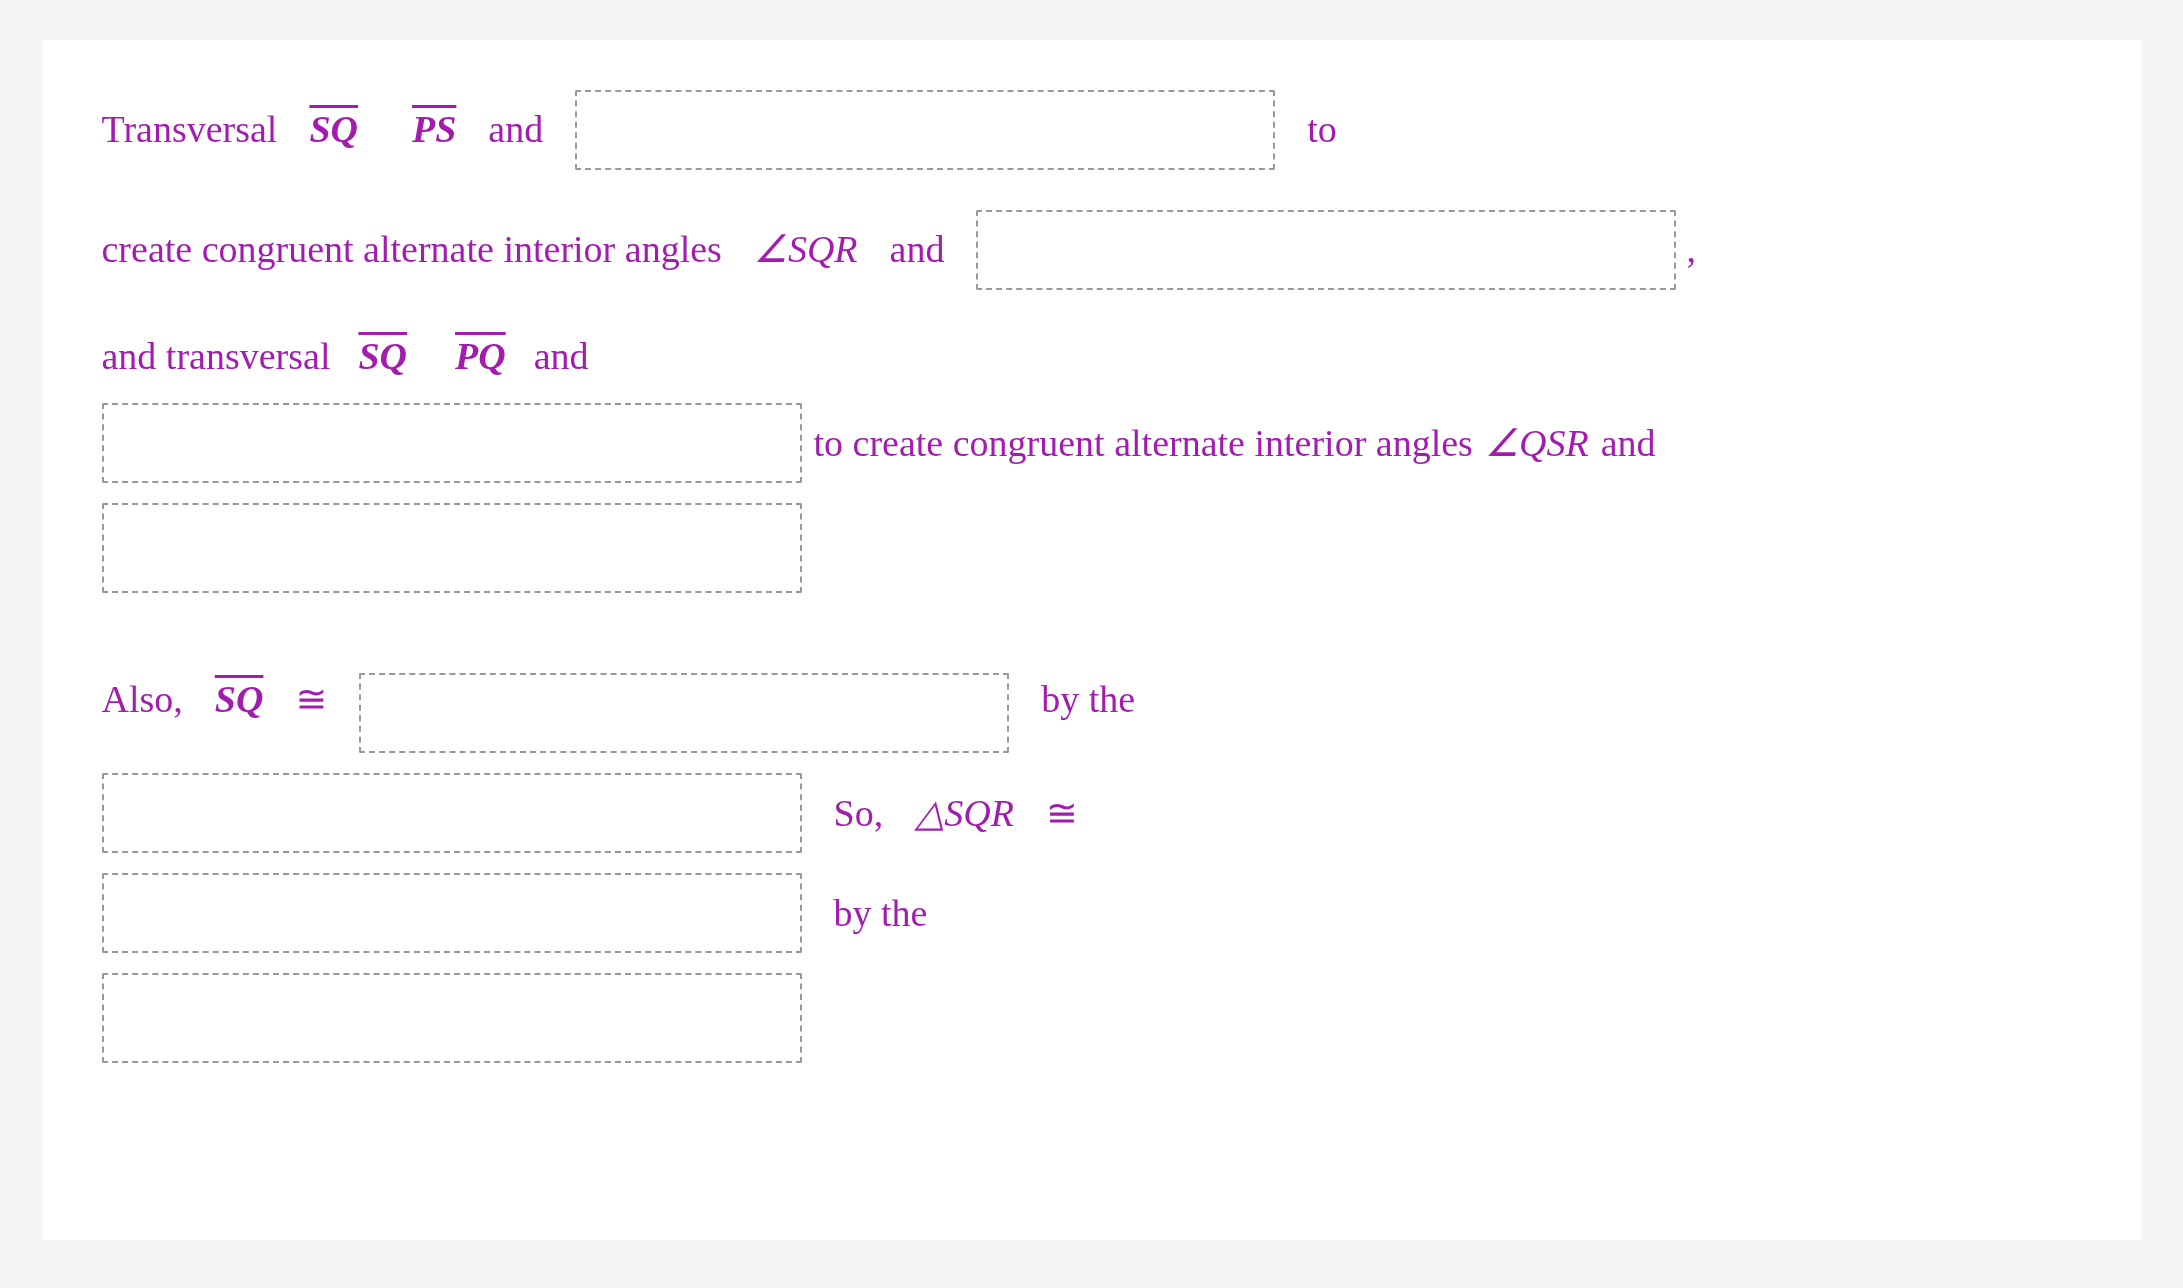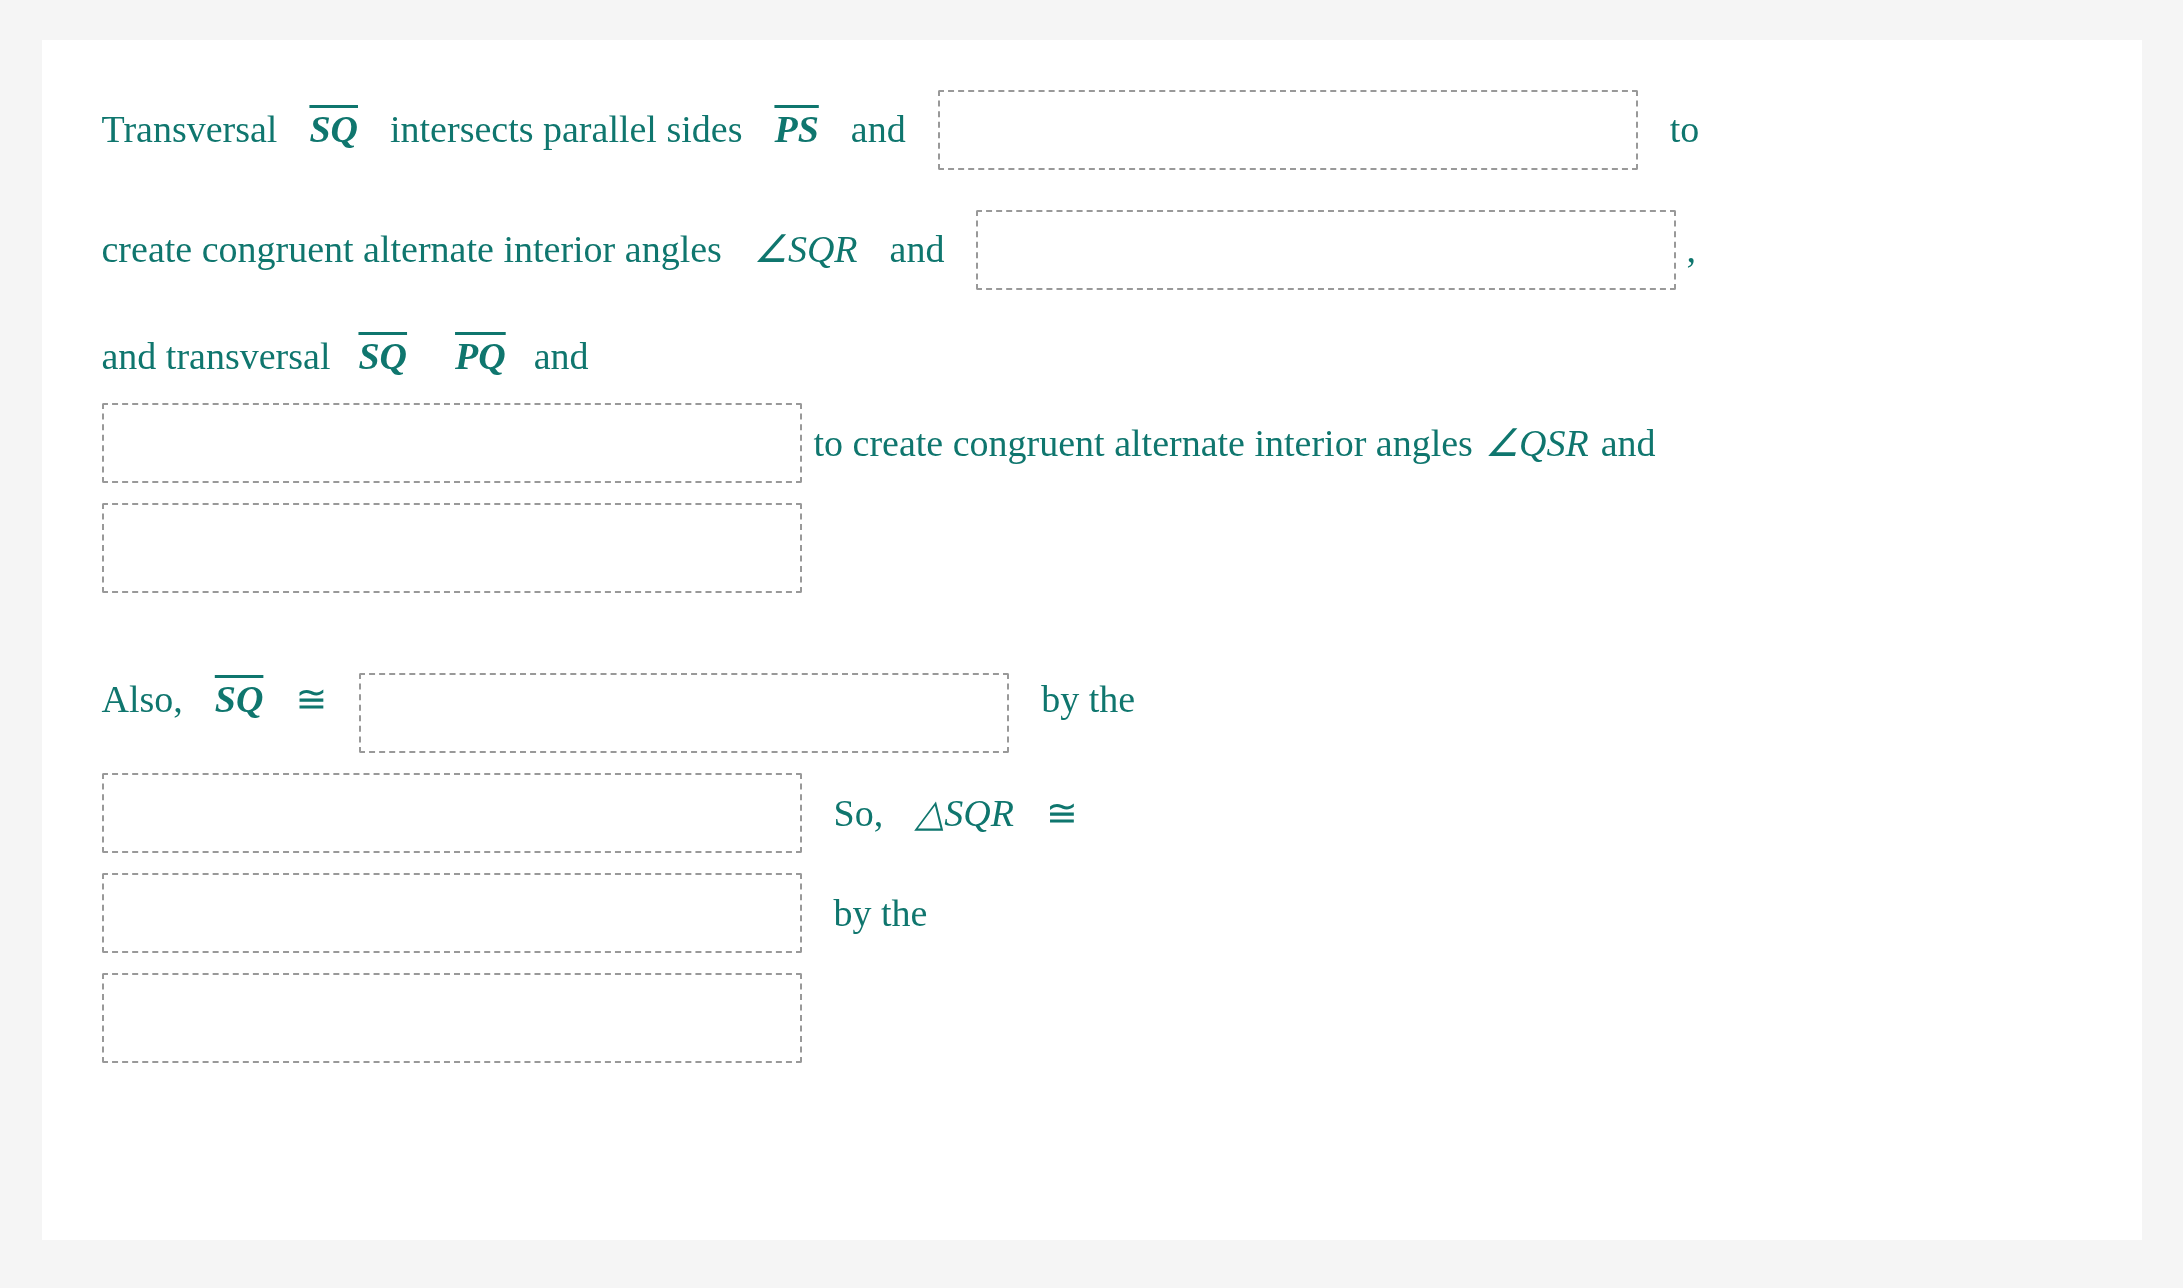--- a/index.html
+++ b/index.html
@@ -19,21 +19,21 @@
       padding: 40px;
     }
 
     .page-container {
       background: #ffffff;
       width: 2100px;
       min-height: 1200px;
       padding: 50px 60px;
       font-size: 38px;
       line-height: 1.4;
-      color: #0f766e;
+      color: #a21caf;
     }
 
     .text-normal {
       font-style: normal;
       white-space: nowrap;
       font-size: 38px;
     }
 
     .overline {
       text-decoration: overline;
@@ -173,21 +173,20 @@
 </head>
 <body>
 
 <div class="page-container">
 
   <div class="row1">
     <span class="text-normal">Transversal</span>
     <span class="sp"></span>
     <span class="overline">SQ</span>
     <span class="sp"></span>
-    <span class="text-normal">intersects parallel sides</span>
     <span class="sp"></span>
     <span class="overline">PS</span>
     <span class="sp"></span>
     <span class="text-normal">and</span>
     <span class="sp"></span>
     <span class="dashed-box box1"></span>
     <span class="sp"></span>
     <span class="text-normal">to</span>
   </div>
 

